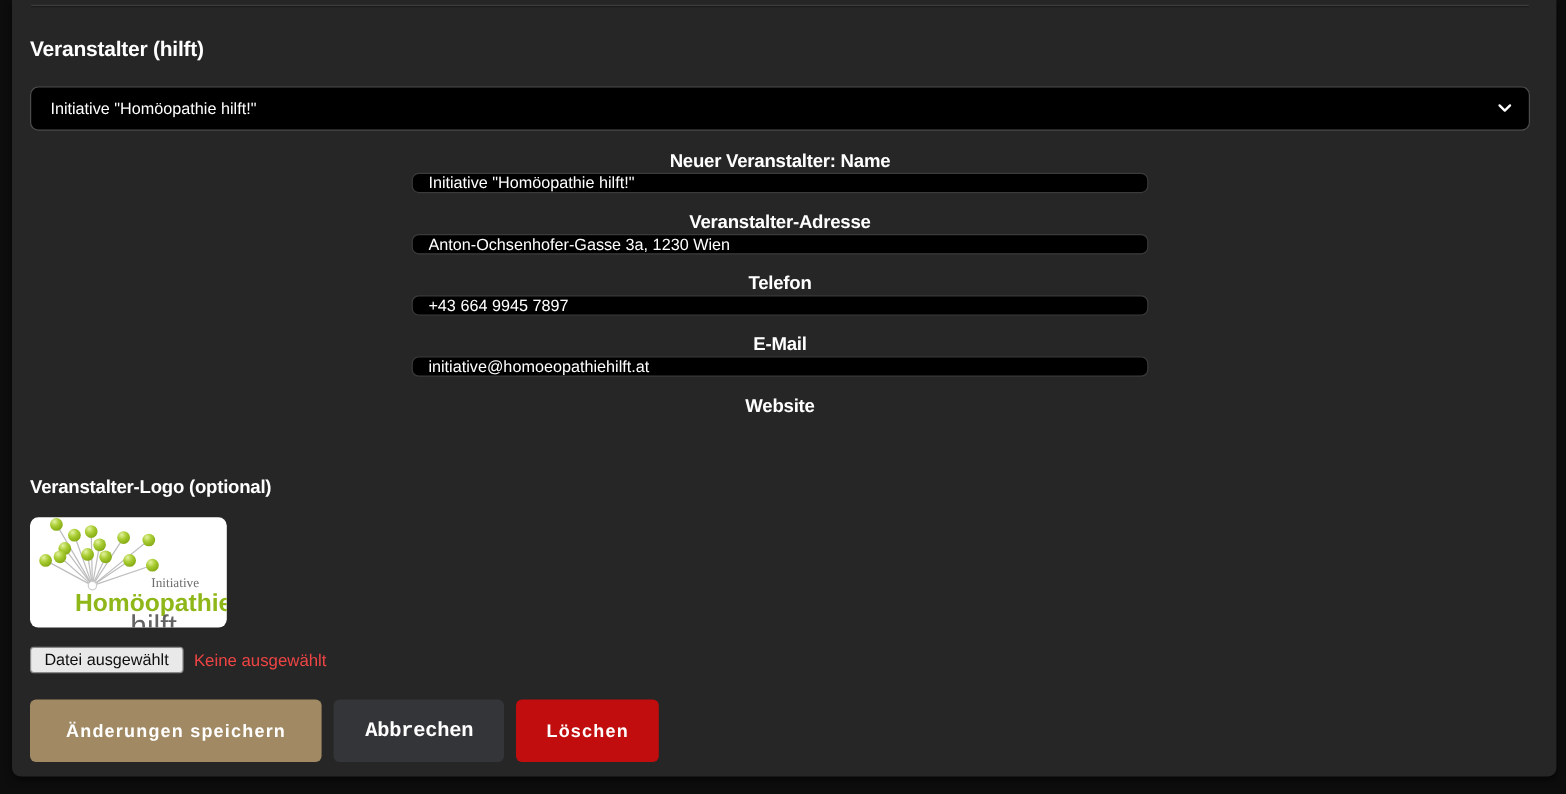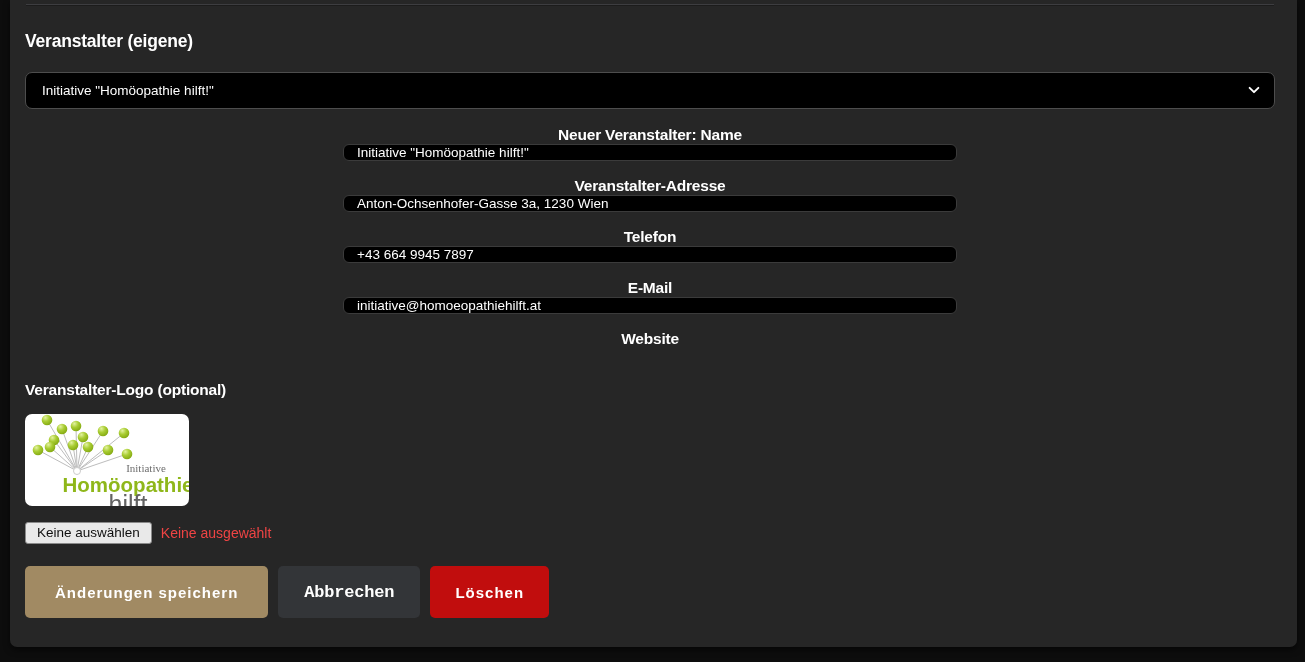--- a/index.html
+++ b/index.html
@@ -52,21 +52,21 @@
   }
   .form-row input {
     width:614px; height:34px;
     background:#000; color:#fff;
     border:1px solid #3b3b3b; border-radius:6px;
     padding:0 13px; font-size:13.5px;
     font-family:"Liberation Sans", sans-serif;
     outline:none;
   }
   .logo-label {
-    margin-top:17px; color:#fff; font-size:15.5px; font-weight:bold;
+    margin-top:34px; color:#fff; font-size:15.5px; font-weight:bold;
     letter-spacing:-0.2px;
   }
   .logo-box {
     margin-top:15px; width:164px; height:92px;
     background:#fff; border-radius:7px; overflow:hidden;
   }
   .file-row {
     margin-top:16px; display:flex; align-items:center; gap:9px;
   }
   .file-btn {
@@ -87,21 +87,21 @@
   .btn-delete { background:#c10d0d; font-size:15px; letter-spacing:1px; padding:0 25px; }
   .logo-svg text { font-family:"Liberation Sans", sans-serif; }
   .logo-initiative { font-family:"Liberation Serif", serif !important; }
 </style>
 </head>
 <body>
 
 <div class="panel">
   <hr class="top-rule">
 
-  <h1 class="heading">Veranstalter (eigene)</h1>
+  <h1 class="heading">Veranstalter (hilft)</h1>
 
   <div class="select-wrap">
     <select class="organizer-select">
       <option>Initiative "Homöopathie hilft!"</option>
     </select>
     <svg class="select-chevron" viewBox="0 0 16 16">
       <polyline points="3,5.5 8,10.5 13,5.5" fill="none" stroke="#ffffff" stroke-width="2.2" stroke-linecap="round" stroke-linejoin="round"></polyline>
     </svg>
   </div>
 
@@ -172,21 +172,21 @@
         <circle cx="102" cy="40" r="5.3"></circle>
       </g>
       <circle cx="52" cy="57" r="3.5" fill="#ffffff" stroke="#cccccc" stroke-width="1"></circle>
       <text class="logo-initiative" x="121" y="58" text-anchor="middle" font-size="11" fill="#6e6e6e">Initiative</text>
       <text x="103" y="78" text-anchor="middle" font-size="20.5" font-weight="bold" fill="#8fb71a">Homöopathie</text>
       <text x="103" y="99" text-anchor="middle" font-size="25" fill="#636363">hilft</text>
     </svg>
   </div>
 
   <div class="file-row">
-    <button class="file-btn">Keine auswählen</button>
+    <button class="file-btn">Datei ausgewählt</button>
     <span class="file-status">Keine ausgewählt</span>
   </div>
 
   <div class="actions">
     <button class="btn btn-save">Änderungen speichern</button>
     <button class="btn btn-cancel">Abbrechen</button>
     <button class="btn btn-delete">Löschen</button>
   </div>
 </div>
 

